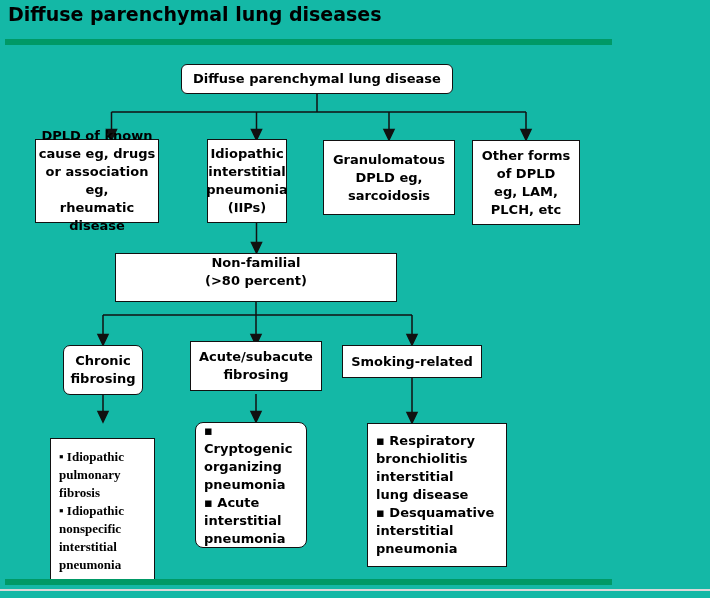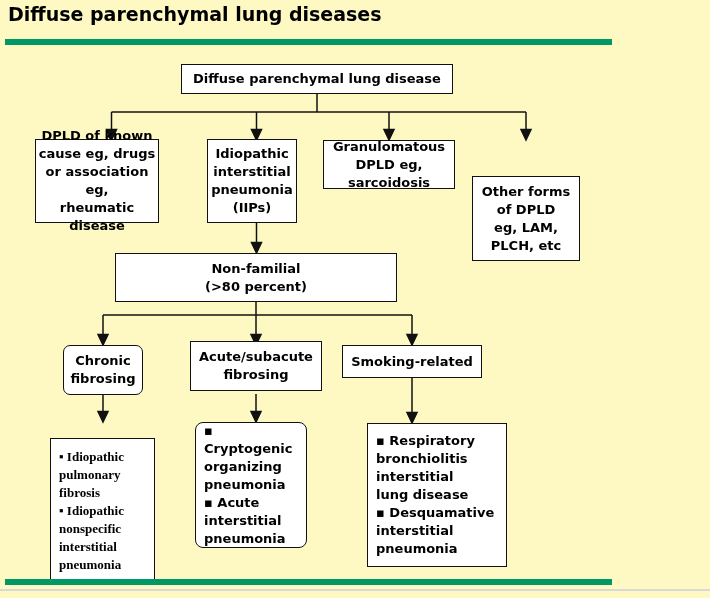--- a/index.html
+++ b/index.html
@@ -5,21 +5,21 @@
   html, body {
     margin: 0;
     padding: 0;
     background: #ffffff;
     font-family: "DejaVu Sans", sans-serif;
   }
   .page {
     position: relative;
     width: 710px;
     height: 598px;
-    background: #fef9c3;
+    background: #14b8a6;
     overflow: hidden;
   }
   .page-title {
     position: absolute;
     left: 8px;
     top: 3px;
     margin: 0;
     font-size: 19px;
     font-weight: bold;
     color: #000000;
@@ -63,21 +63,21 @@
     text-align: center;
     white-space: pre-line;
   }
   .node.list {
     justify-content: flex-start;
     text-align: left;
     padding: 4px 4px 4px 8px;
   }
   .node.split {
     flex-direction: row;
-    align-items: center;
+    align-items: flex-start;
   }
   .node.split .col { white-space: pre-line; }
   .node.split .col.left  { width: 46%; }
   .node.split .col.right { width: 54%; }
 </style>
 </head>
 <body>
 
 <div class="page">
 
@@ -113,34 +113,34 @@
 
       <line x1="103" y1="394" x2="103" y2="412"></line>
       <polygon points="98,411.5 108,411.5 103,422"></polygon>
       <line x1="256" y1="394" x2="256" y2="412"></line>
       <polygon points="251,411.5 261,411.5 256,422"></polygon>
       <line x1="412" y1="377" x2="412" y2="413"></line>
       <polygon points="407,412.5 417,412.5 412,423"></polygon>
     </g>
   </svg>
 
-  <div class="node" style="left:181px; top:64px; width:272px; height:30px;">Diffuse parenchymal lung disease</div>
+  <div class="node" style="left:181px; top:64px; width:272px; height:30px;border-radius:6px;">Diffuse parenchymal lung disease</div>
 
   <div class="node" style="left:35px; top:139px; width:124px; height:84px;">DPLD of known
 cause eg, drugs
 or association eg,
 rheumatic disease</div>
-  <div class="node" style="left:207px; top:139px; width:90px; height:84px;">Idiopathic
+  <div class="node" style="left:207px; top:139px; width:80px; height:84px;">Idiopathic
 interstitial
 pneumonia
 (IIPs)</div>
-  <div class="node" style="left:323px; top:140px; width:132px; height:49px;">Granulomatous
+  <div class="node" style="left:323px; top:140px; width:132px; height:75px;">Granulomatous
 DPLD eg,
 sarcoidosis</div>
-  <div class="node" style="left:472px; top:140px; width:108px; height:85px;margin-top:36px;">Other forms
+  <div class="node" style="left:472px; top:140px; width:108px; height:85px;">Other forms
 of DPLD
 eg, LAM,
 PLCH, etc</div>
 
   <div class="node split" style="left:115px; top:253px; width:282px; height:49px;">
     <div class="col left">Non-familial
 (&gt;80 percent)</div>
   </div>
 
   <div class="node" style="left:63px; top:345px; width:80px; height:50px;border-radius:7px;">Chronic

